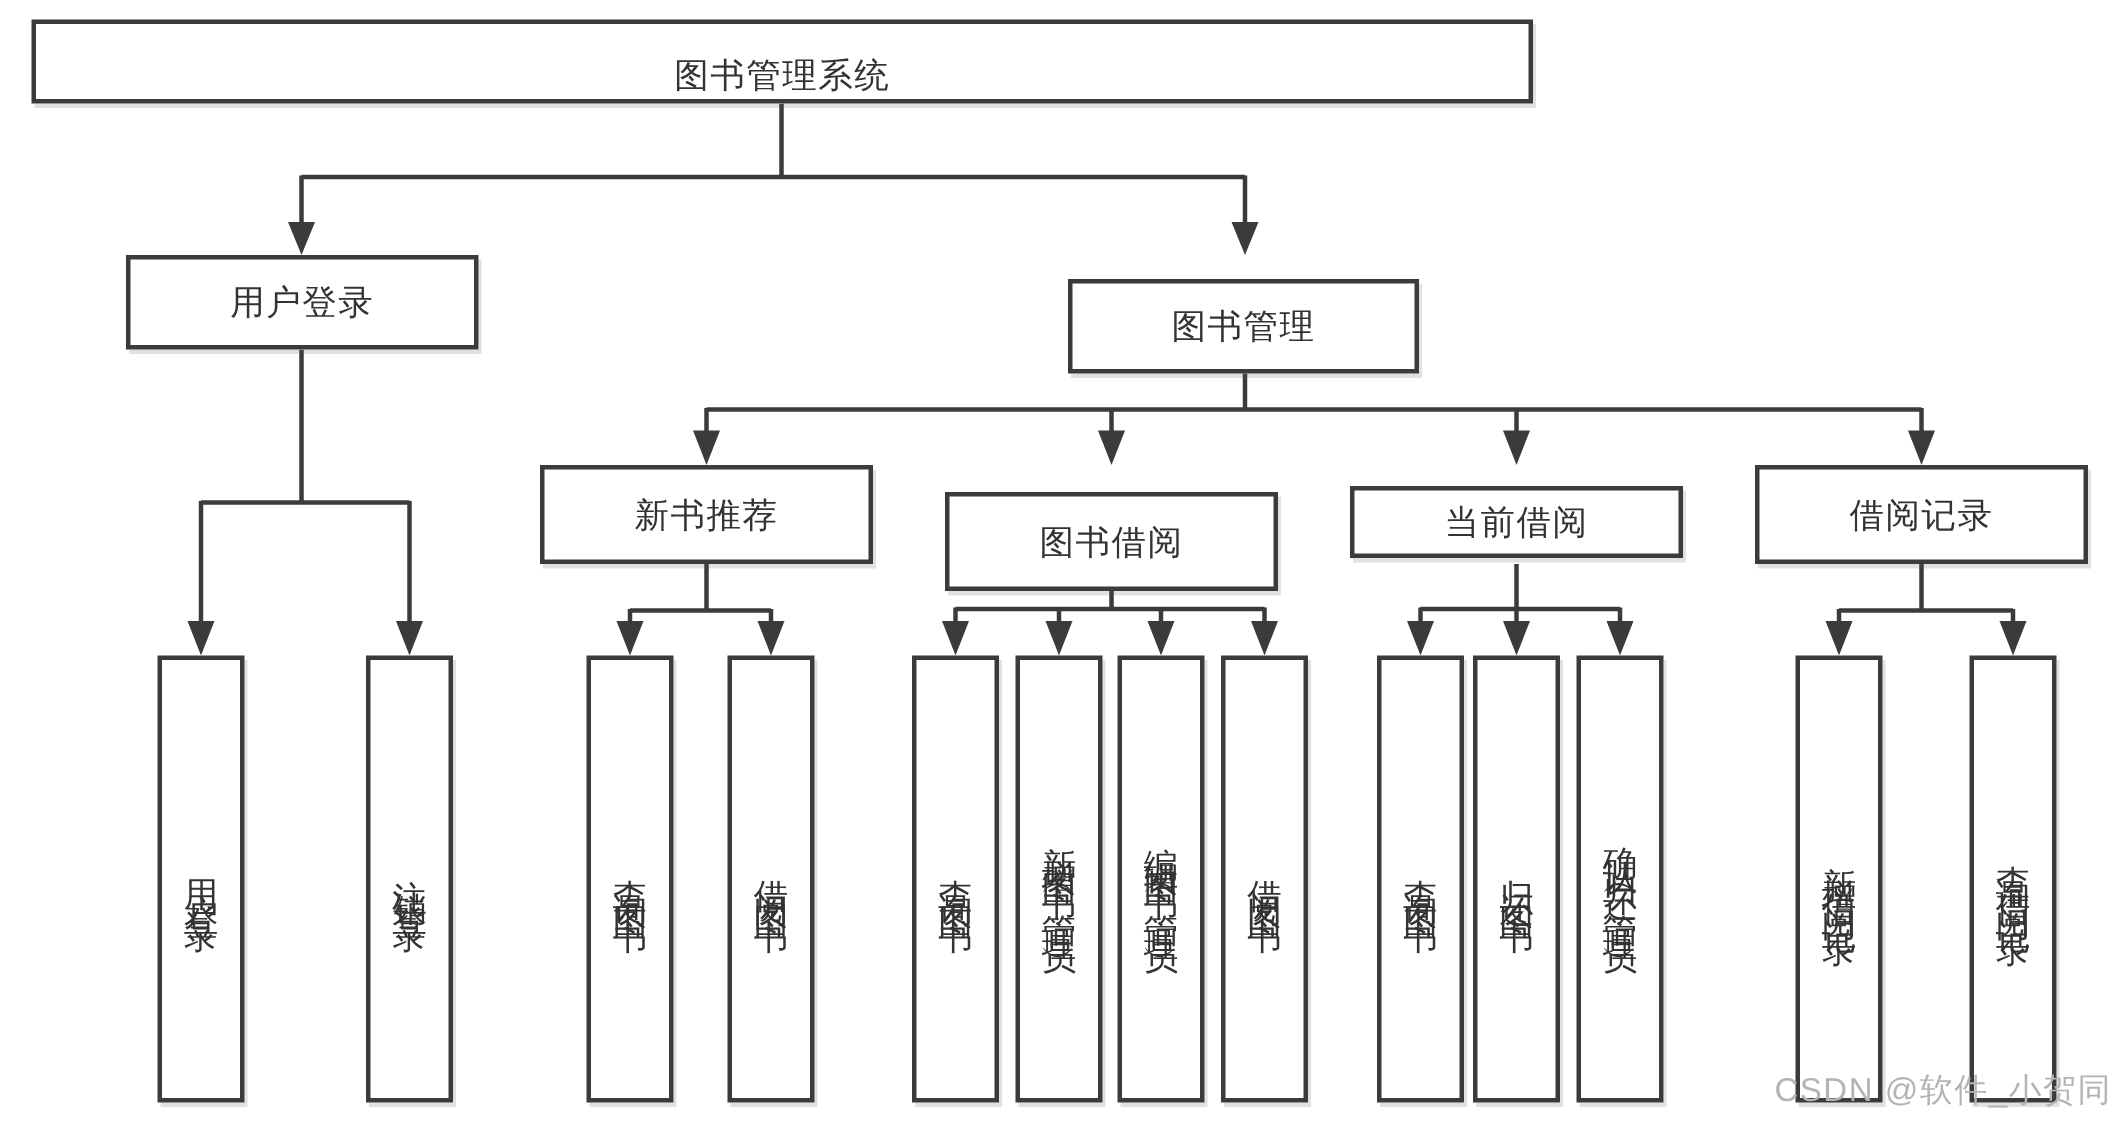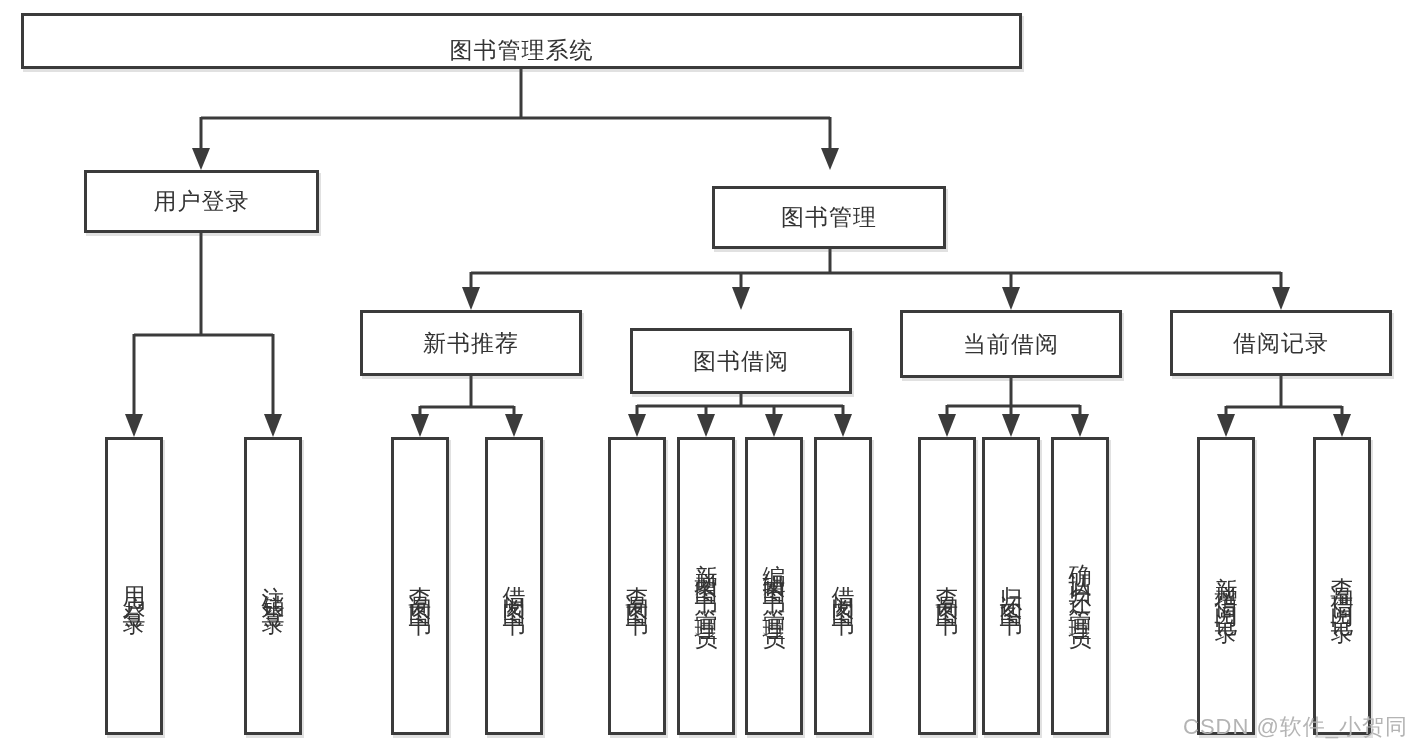--- a/index.html
+++ b/index.html
@@ -140,21 +140,21 @@
   <div class="node" style="left:712px;top:170px;width:234px;height:63px;margin-top:16px;">
     <span>图书管理</span>
   </div>
 
   <div class="node" style="left:360px;top:310px;width:222px;height:66px;text-align:center;">
     <span>新书推荐</span>
   </div>
   <div class="node" style="left:630px;top:328px;width:222px;height:66px;">
     <span>图书借阅</span>
   </div>
-  <div class="node" style="left:900px;top:310px;width:222px;height:68px;">
+  <div class="node" style="left:900px;top:324px;width:222px;height:48px;">
     <span>当前借阅</span>
   </div>
   <div class="node" style="left:1170px;top:310px;width:222px;height:66px;">
     <span>借阅记录</span>
   </div>
 
   <div class="node vert" style="left:105px;top:437px;width:58px;height:298px;">
     <span>用户登录</span>
   </div>
   <div class="node vert" style="left:244px;top:437px;width:58px;height:298px;">

